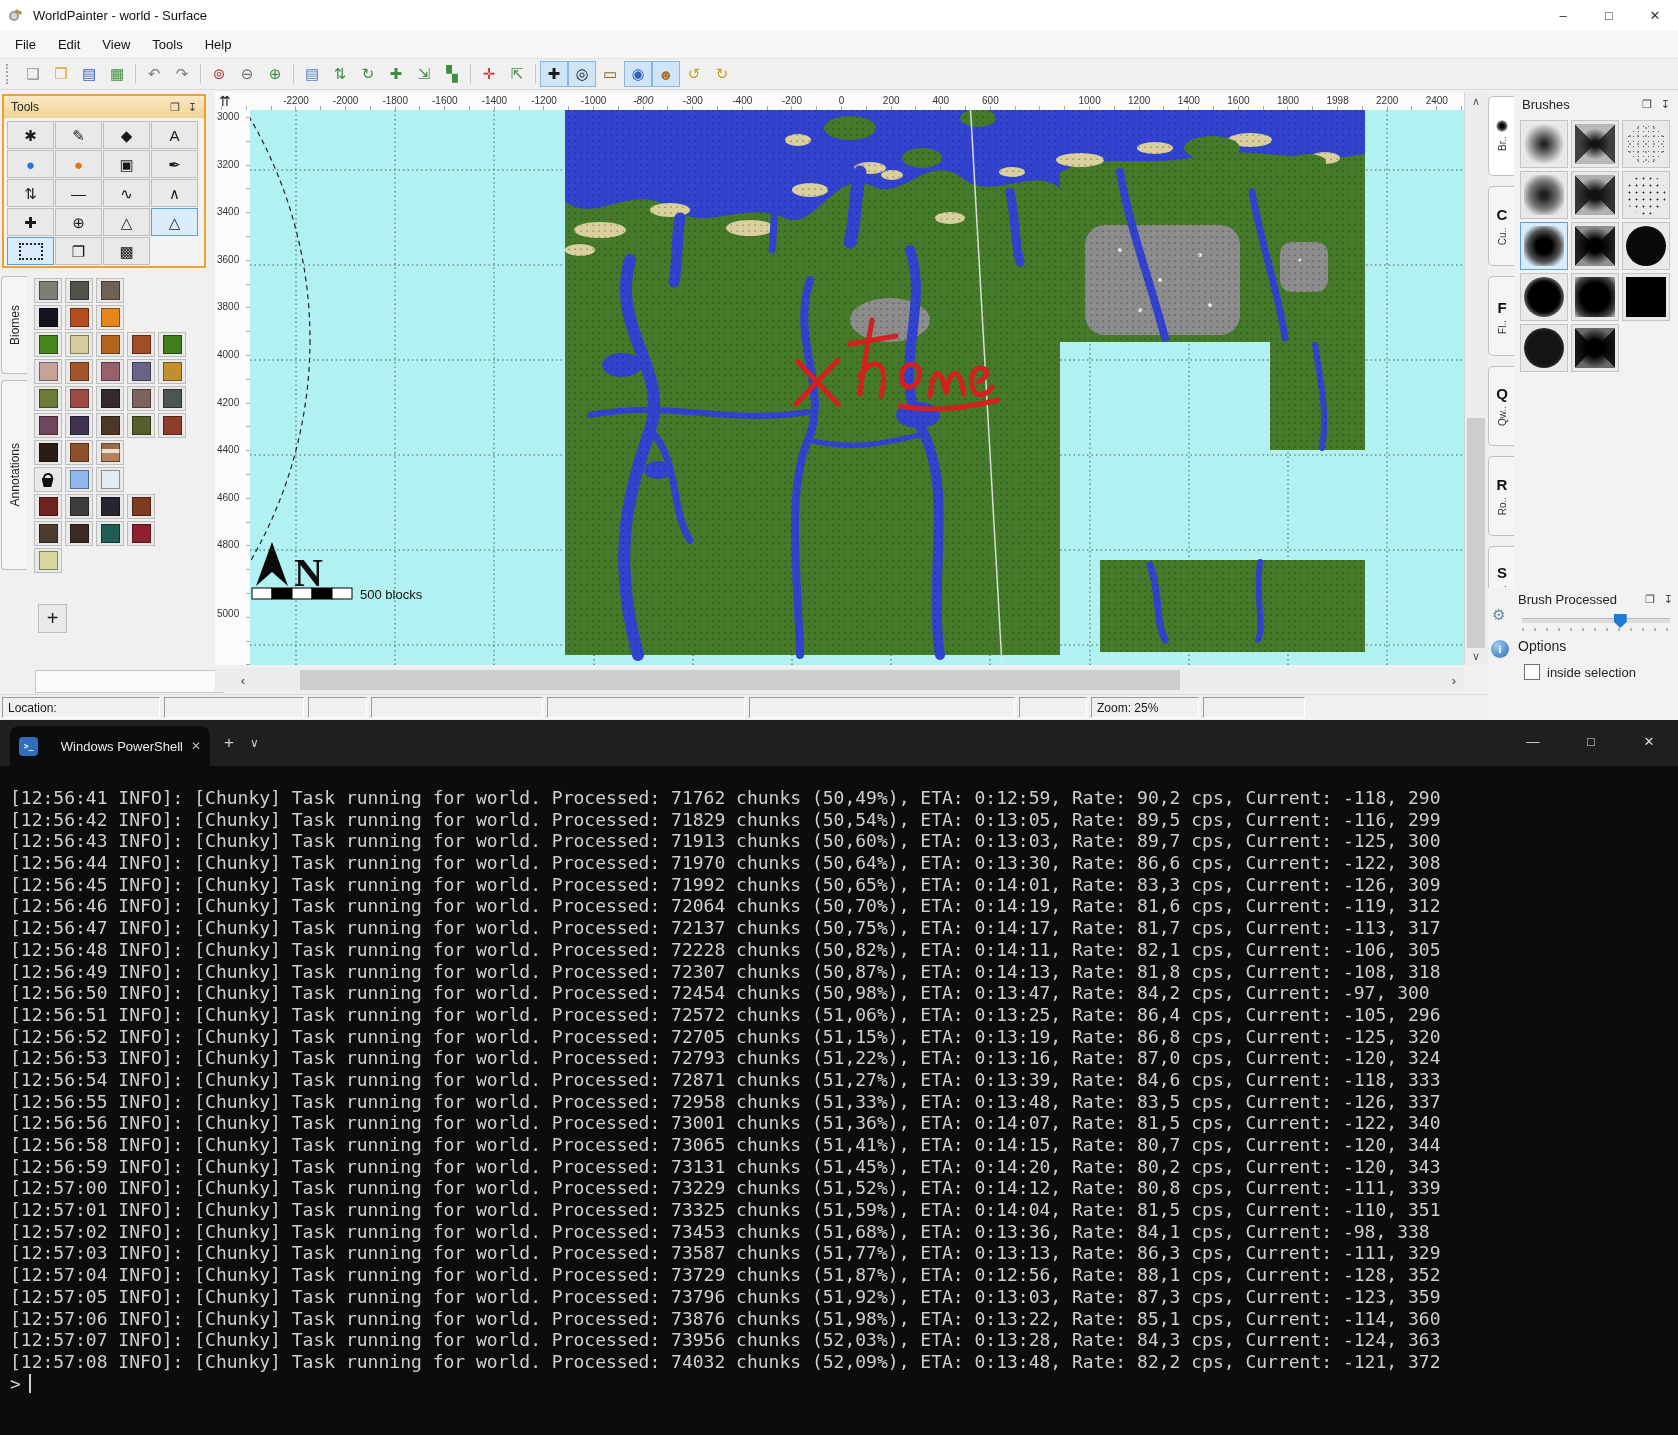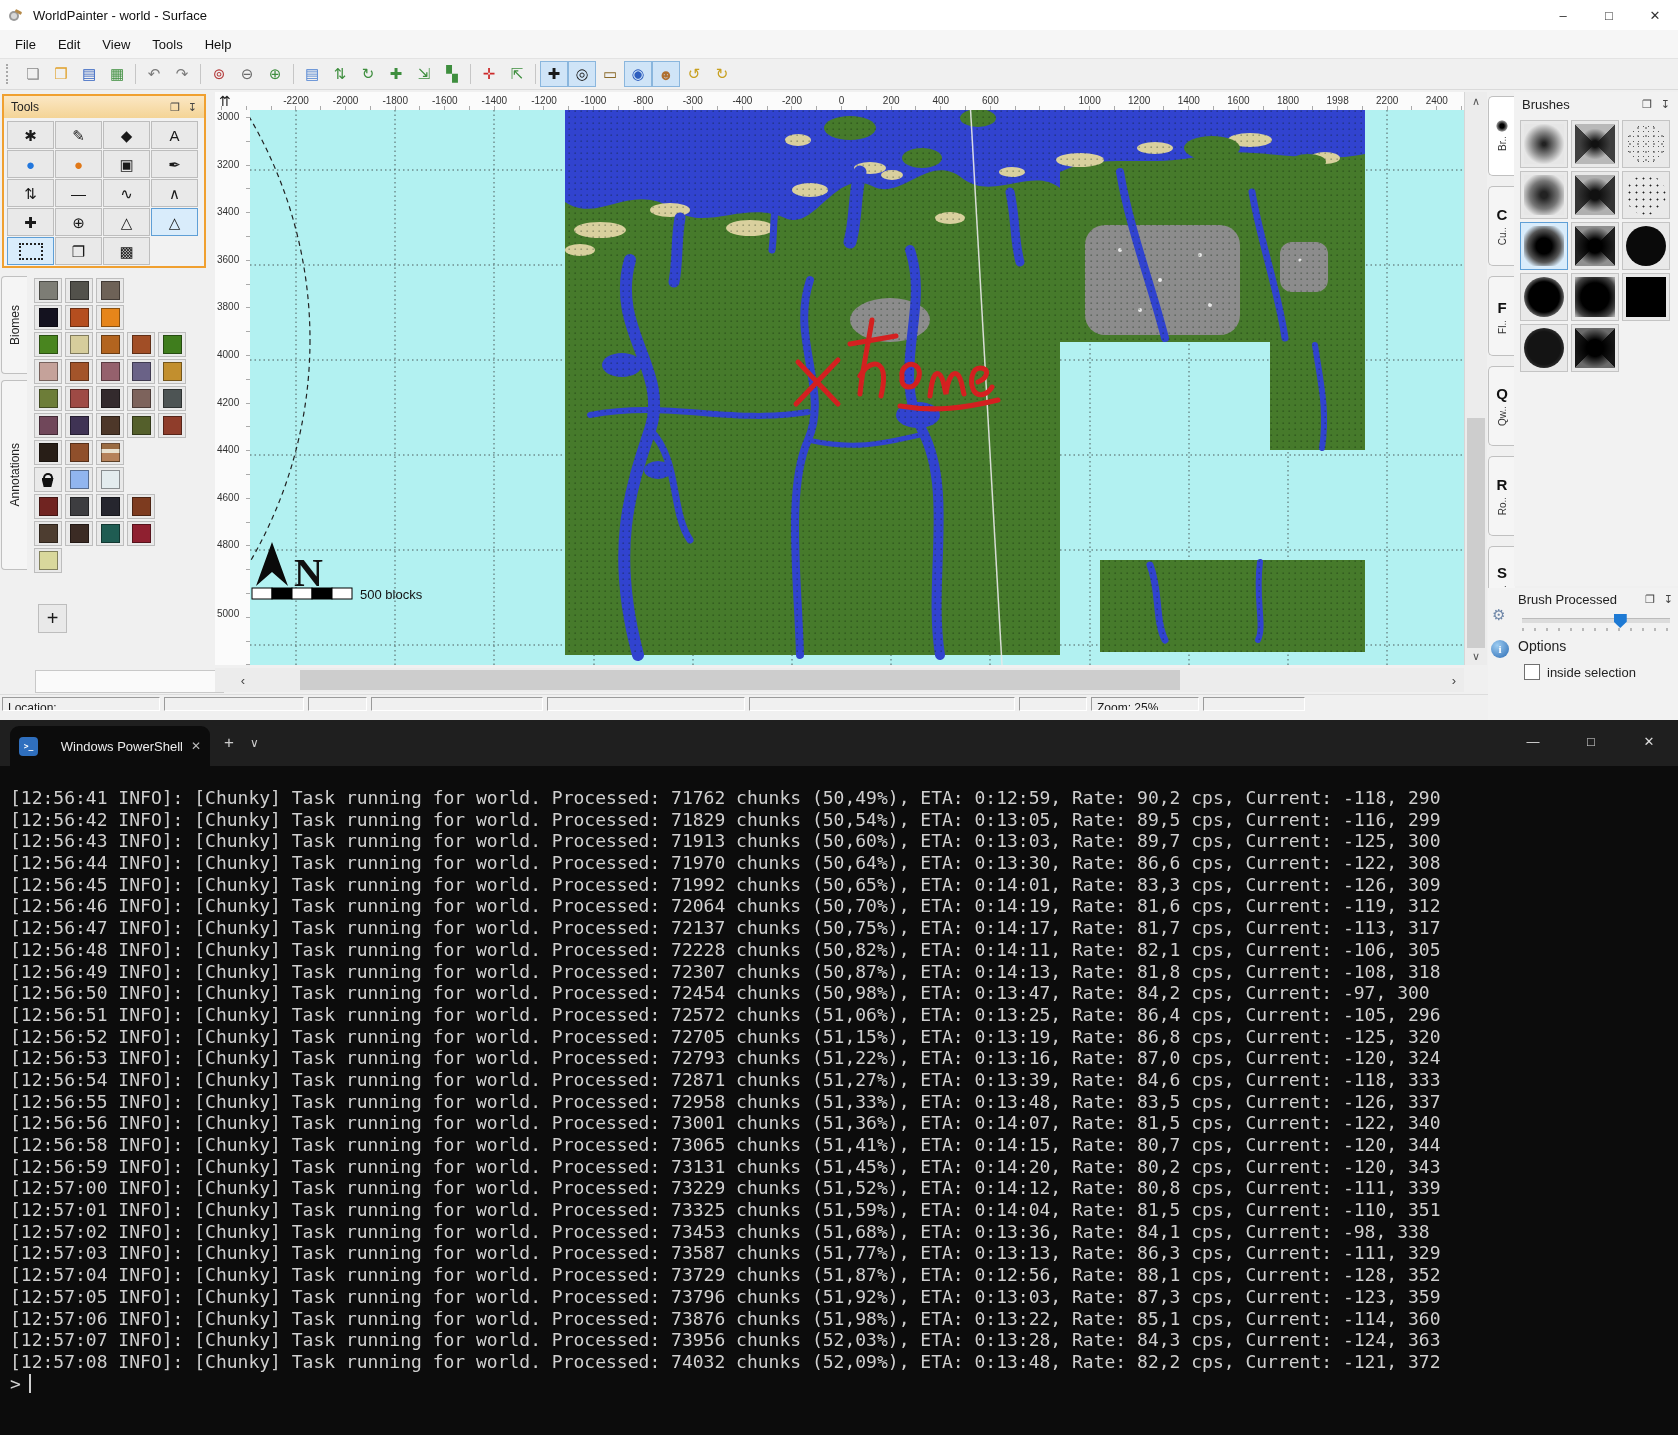--- a/index.html
+++ b/index.html
@@ -55,21 +55,21 @@
   
   #vscroll{position:absolute;left:1464px;top:92px;width:22px;height:573px;background:#ececec;border-left:1px solid #d6d6d6;}
   .sarr{position:absolute;left:0;width:22px;height:18px;display:flex;align-items:center;justify-content:center;font-size:11px;color:#555;}
   #vthumb{position:absolute;left:2px;top:326px;width:18px;height:230px;background:#cdcdcd;}
   #hscroll{position:absolute;left:215px;top:668px;width:1249px;height:24px;background:#ececec;}
   .harr{position:absolute;top:0;height:24px;width:20px;display:flex;align-items:center;justify-content:center;font-size:13px;color:#444;}
   #hthumb{position:absolute;left:85px;top:2px;width:880px;height:20px;background:#cdcdcd;}
   #pal-scroll{position:absolute;left:35px;top:670px;width:187px;height:21px;background:#fafafa;border:1px solid #c8c8c8;}
   
   #statusbar{position:absolute;left:0;top:694px;width:1678px;height:26px;background:#f0f0f0;border-top:1px solid #dcdcdc;}
-  .sf{position:absolute;top:2px;height:14px;border:1px solid;border-color:#9a9a9a #fff #fff #9a9a9a;background:#f0f0f0;font-size:12px;padding:3px 5px;box-sizing:border-box;white-space:nowrap;overflow:hidden;}
+  .sf{position:absolute;top:2px;height:21px;border:1px solid;border-color:#9a9a9a #fff #fff #9a9a9a;background:#f0f0f0;font-size:12px;padding:3px 5px;box-sizing:border-box;white-space:nowrap;overflow:hidden;}
   
   #brush-strip{position:absolute;left:1488px;top:96px;width:27px;display:flex;flex-direction:column;gap:10px;}
   .btab{height:80px;background:#f5f5f5;border:1px solid #c0c0c0;border-right:none;border-radius:5px 0 0 5px;display:flex;flex-direction:column;align-items:center;justify-content:center;gap:4px;box-sizing:border-box;}
   .btab.sel{background:#fff;}
   .bletter{font-weight:bold;font-size:15px;color:#111;}
   .vlabel{writing-mode:vertical-rl;transform:rotate(180deg);font-size:10px;color:#333;}
   .bdot{width:12px;height:12px;border-radius:50%;background:radial-gradient(circle,#000 25%,#888 60%,rgba(0,0,0,0) 72%);}
   #brushes-panel{position:absolute;left:1514px;top:92px;width:164px;height:494px;background:#f2f2f2;}
   .bp-head{height:24px;display:flex;align-items:center;padding:0 8px;font-size:13px;color:#222;}
   .bp-icons{margin-left:auto;display:flex;gap:9px;font-size:11px;color:#444;}
@@ -403,21 +403,21 @@
   <div id="add-block">+</div>
 
   <div id="ruler-top">
       <span class="rlab" style="left: 56px;">-2200</span>
       <span class="rlab" style="left: 105.6px;">-2000</span>
       <span class="rlab" style="left: 155.2px;">-1800</span>
       <span class="rlab" style="left: 204.8px;">-1600</span>
       <span class="rlab" style="left: 254.4px;">-1400</span>
       <span class="rlab" style="left: 304px;">-1200</span>
       <span class="rlab" style="left: 353.6px;">-1000</span>
-      <span class="rlab" style="left: 403.2px;">-800</span>
+      <span class="rlab" style="left: 403.2px; font-style: italic;">-800</span>
       <span class="rlab" style="left: 452.8px;">-300</span>
       <span class="rlab" style="left: 502.4px;">-400</span>
       <span class="rlab" style="left: 552px;">-200</span>
       <span class="rlab" style="left: 601.6px;">0</span>
       <span class="rlab" style="left: 651.2px;">200</span>
       <span class="rlab" style="left: 700.8px;">400</span>
       <span class="rlab" style="left: 750.4px;">600</span>
       <span class="rlab" style="left: 800px; margin-top: 20px;">800</span>
       <span class="rlab" style="left: 849.6px;">1000</span>
       <span class="rlab" style="left: 899.2px;">1200</span>

